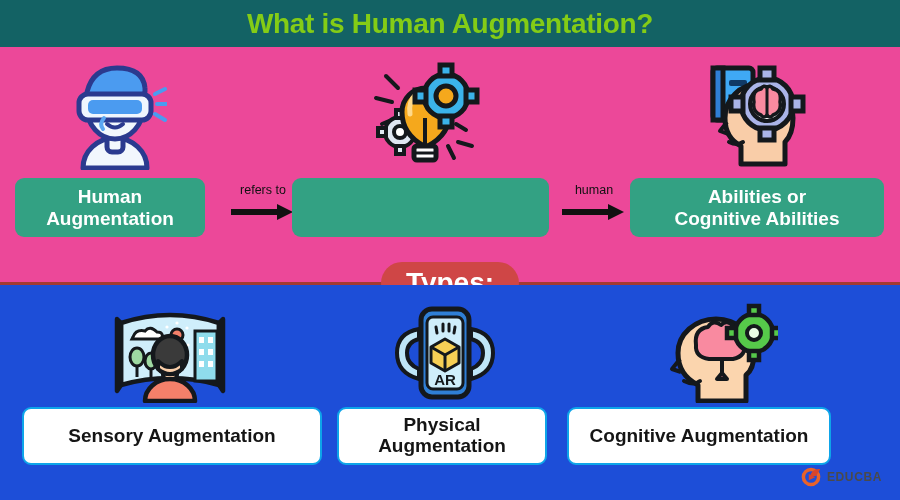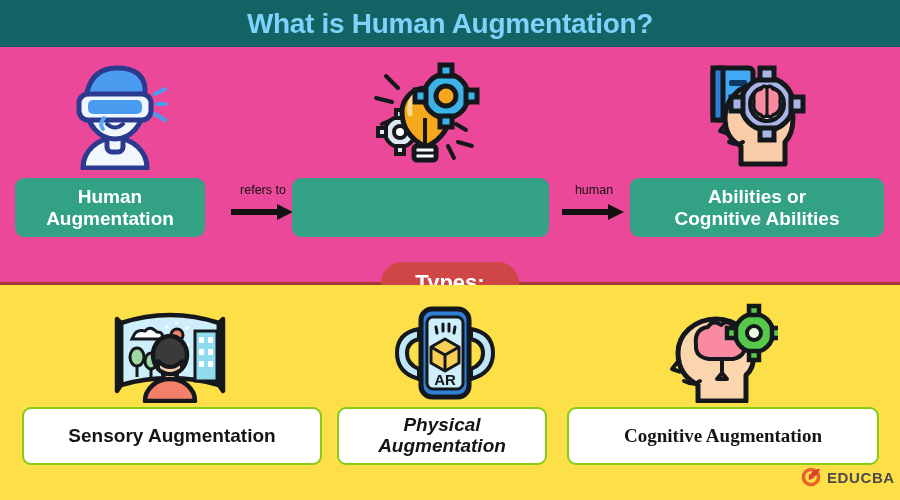--- a/index.html
+++ b/index.html
@@ -24,21 +24,21 @@
   .header {
     position: absolute;
     left: 0; top: 0;
     width: 900px; height: 47px;
     background: #136264;
     display: flex;
     align-items: center;
     justify-content: center;
   }
   .header-title {
-    color: #7dd3fc;
+    color: #84cc16;
     font-size: 28px;
     font-weight: bold;
     letter-spacing: -0.3px;
     font-family: "Liberation Sans", sans-serif;
     white-space: nowrap;
     text-align: right;
   }
 
   
   .upper-panel {
@@ -129,30 +129,30 @@
     left: 381px; top: 262px;
     width: 138px; height: 42px;
     background: #cf4646;
     border-radius: 21px;
     display: flex;
     align-items: center;
     justify-content: center;
   }
   .types-badge .tlabel {
     color: #ffffff;
-    font-size: 22px;
+    font-size: 28px;
     font-weight: bold;
   }
 
   
   .lower-panel {
     position: absolute;
     left: 0; top: 285px;
     width: 900px; height: 215px;
-    background: #fde047;
+    background: #1d4ed8;
   }
   .type-icon-row {
     position: absolute;
     left: 0; top: 15px;
     width: 900px; height: 105px;
   }
   .type-icon-slot {
     position: absolute;
     width: 130px; height: 105px;
     display: flex;
@@ -166,50 +166,50 @@
   .type-boxes {
     position: absolute;
     left: 0; top: 122px;
     width: 900px; height: 62px;
   }
   .type-box {
     position: absolute;
     top: 0;
     height: 58px;
     background: #ffffff;
-    border: 2px solid #84cc16;
+    border: 2px solid #0ea5e9;
     border-radius: 9px;
     display: flex;
     align-items: center;
     justify-content: center;
     text-align: center;
     box-sizing: border-box;
     padding: 0 6px;
   }
   .type-box .tbtext {
     color: #151515;
     font-size: 19px;
     font-weight: bold;
     line-height: 1.1;
   }
   .type-box.tb1 { left: 22px; width: 300px; }
-  .type-box.tb2 { left: 337px; width: 210px; font-style: italic; }
-  .type-box.tb3 { left: 567px; width: 312px; font-family: Liberation Serif, serif; }
+  .type-box.tb2 { left: 337px; width: 210px; }
+  .type-box.tb3 { left: 567px; width: 264px; }
 
   
   .logo {
     position: absolute;
     left: 800px; top: 466px;
     display: flex;
     align-items: center;
     gap: 5px;
   }
   .logo-mark { width: 22px; height: 22px; display:block; }
   .logo-text {
-    font-size: 15px;
+    font-size: 12px;
     font-weight: bold;
     color: #4a4a4a;
     letter-spacing: 0.6px;
   }
 </style>
 </head>
 <body>
 
 <div class="infographic">
 

